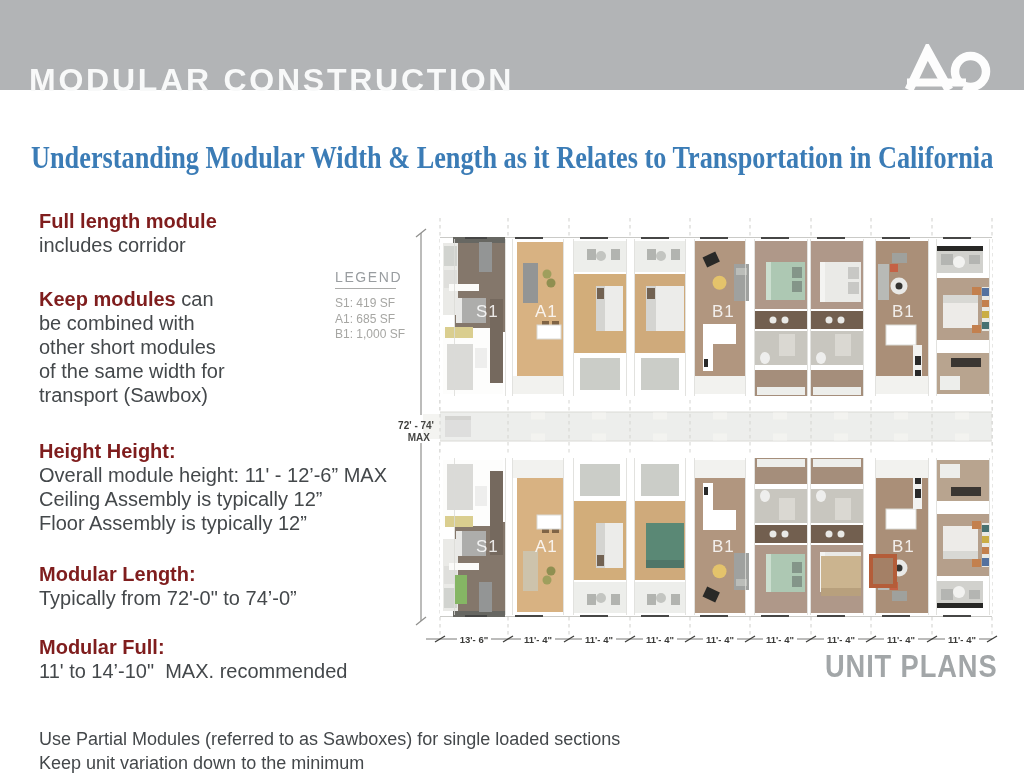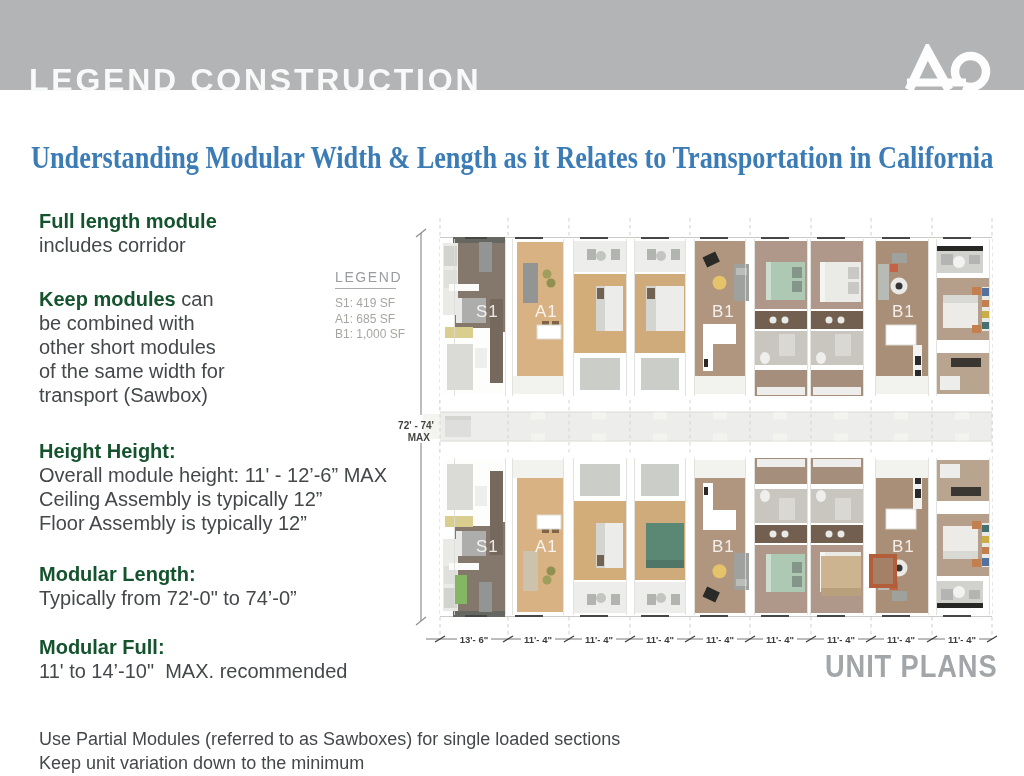--- a/index.html
+++ b/index.html
@@ -4,32 +4,32 @@
 html,body{margin:0;padding:0;}
 body{width:1024px;height:776px;position:relative;background:#fff;overflow:hidden;
   font-family:"Liberation Sans",sans-serif;}
 .banner{position:absolute;left:0;top:0;width:1024px;height:90px;background:#b2b4b6;}
 .title{position:absolute;left:29px;top:64px;font-size:32px;font-weight:bold;color:#f8f9f9;
   letter-spacing:2.75px;line-height:32px;white-space:nowrap;}
 .heading{position:absolute;left:31px;top:140px;font-size:31px;font-weight:bold;
   font-family:"Liberation Serif",serif;color:#3b7cb6;white-space:nowrap;
   transform:scaleX(0.848);transform-origin:0 0;}
 .tb{position:absolute;left:39px;font-size:20px;line-height:24px;color:#44484b;}
-.tb b{font-weight:bold;color:#14532d;text-align:right;}
+.tb b{font-weight:bold;color:#7f1d1d;text-align:right;}
 .small{font-size:18px;margin-top:16px;}
 .legend{position:absolute;left:335px;top:269px;}
 .legend .lt{font-size:14px;letter-spacing:1.6px;color:#999da0;padding-bottom:3px;
   border-bottom:1.5px solid #ababa9;width:61px;}
 .legend .li{font-size:12px;line-height:15.5px;color:#a6a6a3;margin-top:7px;}
 .unitplans{position:absolute;left:825px;top:649px;font-size:31px;font-weight:bold;
   color:#a2a6a8;letter-spacing:1px;white-space:nowrap;transform:scaleX(0.88);transform-origin:0 0;}
 </style></head>
 <body>
 <div class="banner"></div>
-<div class="title">LEGEND CONSTRUCTION</div>
+<div class="title">MODULAR CONSTRUCTION</div>
 <svg style="position:absolute;left:900px;top:44px" width="95" height="46" viewBox="0 0 95 46">
   <circle cx="70.5" cy="27.5" r="15.5" fill="none" stroke="#fdfdfd" stroke-width="8.5"></circle>
   <rect x="51" y="37" width="9" height="22" fill="#b2b4b6" transform="rotate(28 55.5 48)"></rect>
   <path d="M9,46 L27.5,7 L49,46" stroke="#fdfdfd" stroke-width="9" fill="none" stroke-linejoin="miter" stroke-miterlimit="8"></path>
   <rect x="7" y="34.5" width="59" height="8" fill="#fdfdfd"></rect>
 </svg>
 <div class="heading">Understanding Modular Width &amp; Length as it Relates to Transportation in California</div>
 
 <div class="tb" style="top:209px"><b>Full length module</b><br>includes corridor</div>
 <div class="tb" style="top:287px"><b>Keep modules</b> can<br>be combined with<br>other short modules<br>of the same width for<br>transport (Sawbox)</div>

